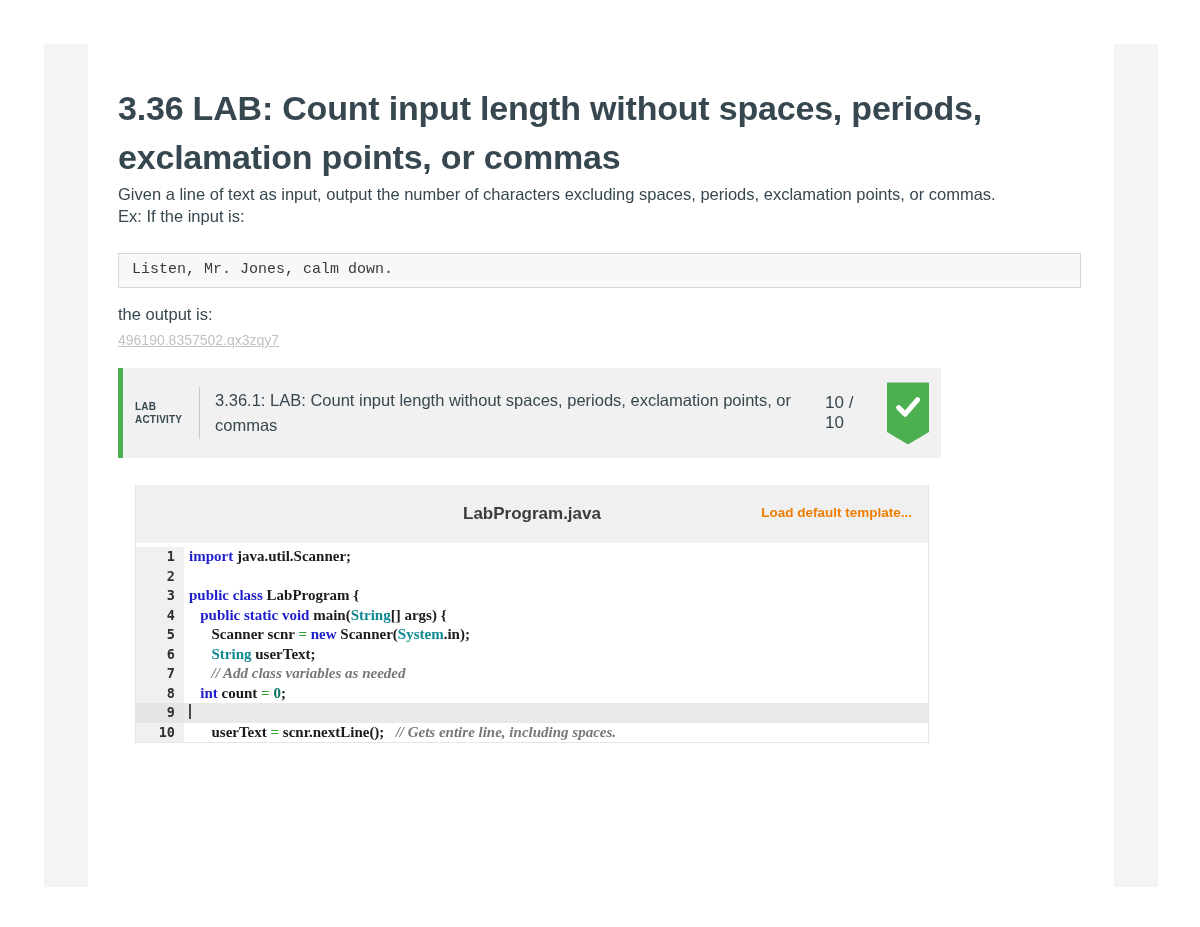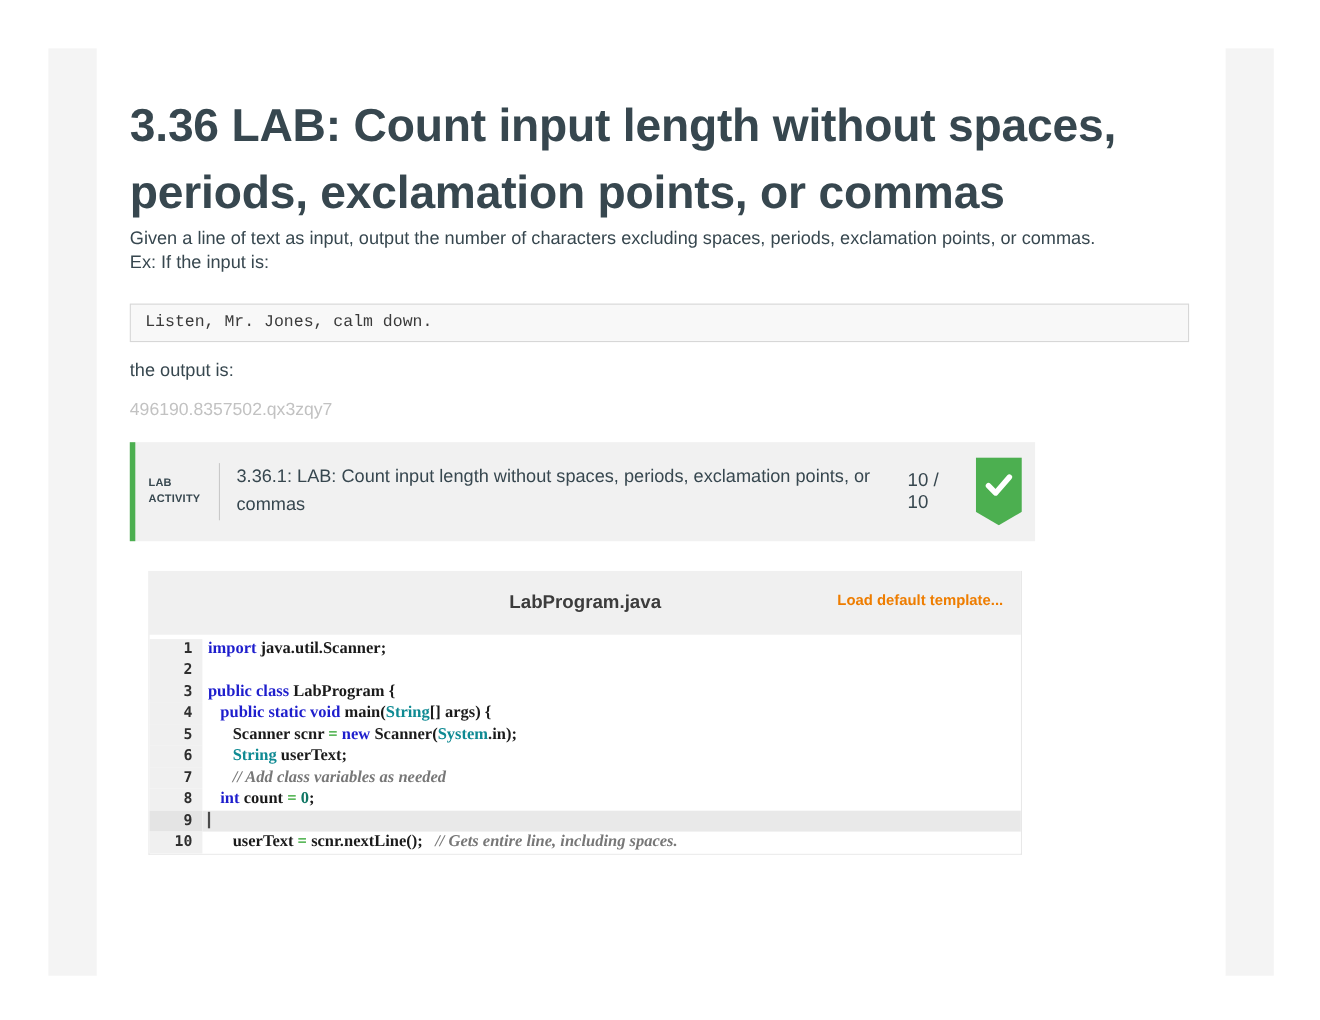--- a/index.html
+++ b/index.html
@@ -22,21 +22,21 @@
 
   .content {
     position: absolute; left: 88px; top: 44px;
     width: 1026px; height: 843px;
     background: #fff; padding: 0 33px 0 30px;
     overflow: hidden;
   }
 
   h1.page-title {
     margin: 40px 0 0 0;
-    font-size: 42px; line-height: 1.45; font-weight: 700;
+    font-size: 34px; line-height: 1.45; font-weight: 700;
     color: var(--heading, #37474f);
     max-width: 920px; letter-spacing: -0.2px;
   }
   p.body-text { margin: 0; font-size: 16.5px; line-height: 1.35; color: var(--text, #37474f); }
   .intro  { margin-top: 24px; }
   .exlbl  { margin-top: 19px; }
   .outlbl { margin-top: 26px; }
   .note   { margin-top: 27px; }
 
   .mono-box {
@@ -45,22 +45,22 @@
     background: var(--boxbg, #f8f8f8);
     border: 1px solid var(--boxborder, #d7d7d7);
     padding: 7px 13px;
     font-family: "Liberation Mono", monospace;
     font-size: 15px; color: #3a3a3a;
     white-space: pre;
   }
   .mono-box.first { margin-top: 26px; }
 
   .content-id {
-    margin-top: 15px;
-    font-size: 16px; color: #c2c2c2;
+    margin-top: 7px;
+    font-size: 14px; color: #c2c2c2; text-decoration: underline;
   }
 
   
   .lab-card { margin-top: 20px; width: 823px; }
   .lab-header {
     display: flex; align-items: center;
     height: 90px;
     background: var(--labheaderbg, #f1f1f1);
     border-left: 5px solid var(--green, #4caf50);
   }

